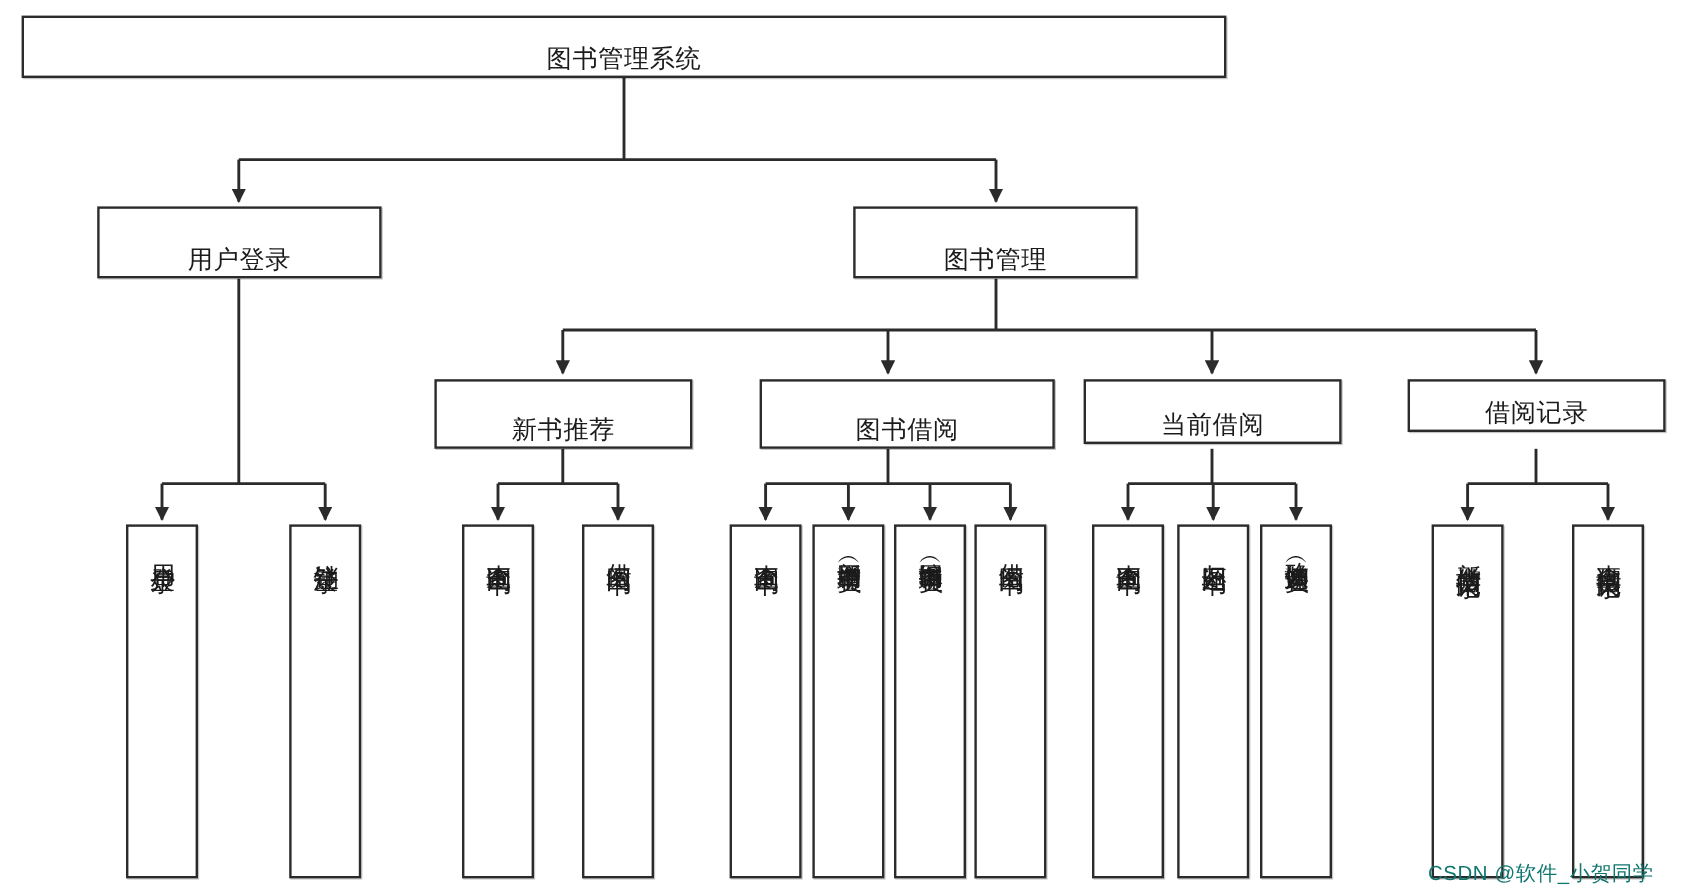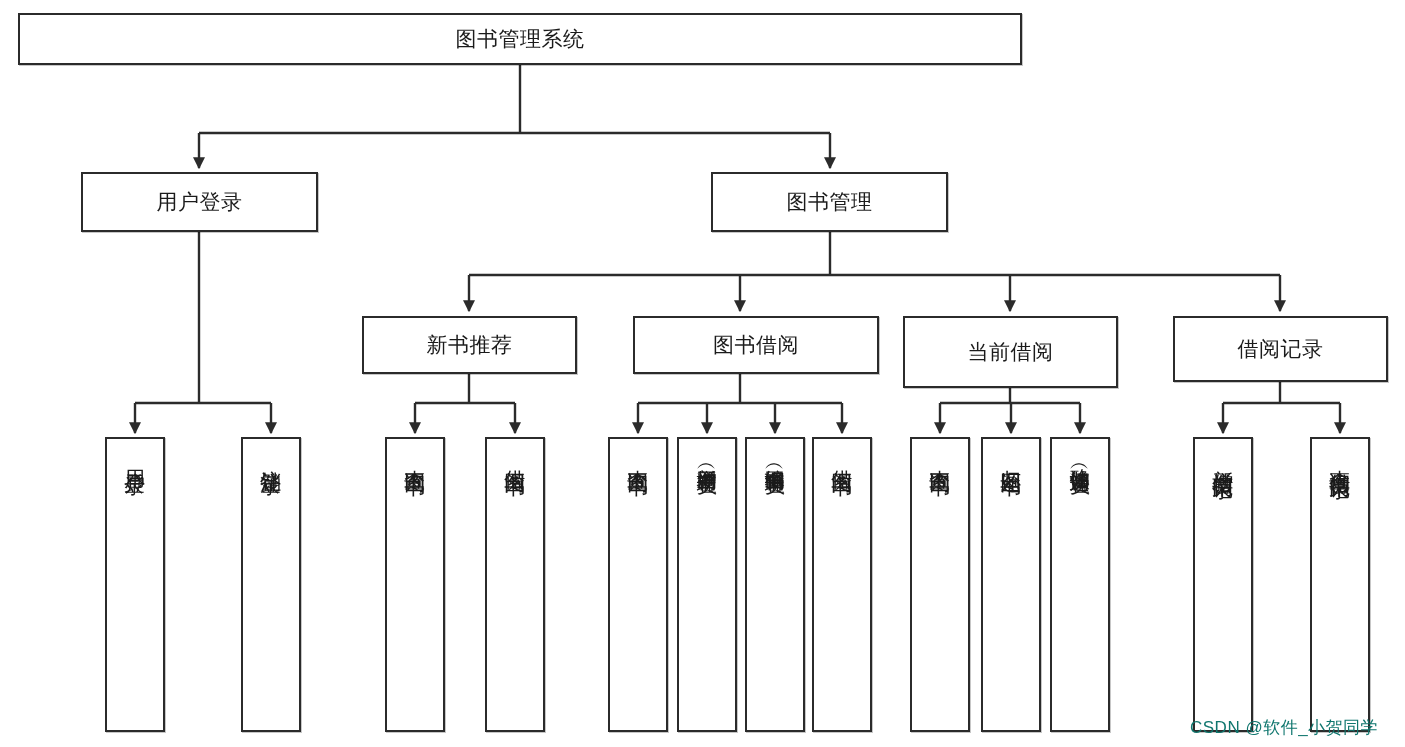--- a/index.html
+++ b/index.html
@@ -25,21 +25,21 @@
     width: 1405px;
     height: 747px;
     pointer-events: none;
   }
   .node {
     position: absolute;
     box-sizing: border-box;
     border: 2px solid #2b2b2b;
     background: #ffffff;
     display: flex;
-    align-items: center;
+    align-items: flex-end;
     justify-content: center;
     color: #1b1b1b;
     box-shadow: 1px 1px 0 rgba(0,0,0,0.22);
   }
   .node-label {
     display: block;
     text-align: center;
     line-height: 1.18;
     white-space: nowrap;
   }
@@ -141,24 +141,24 @@
   <div class="node horizontal" style="left:362px; top:316px; width:215px; height:58px;">
     <span class="node-label">新书推荐</span>
   </div>
 
   <div class="node horizontal" style="left:711px; top:172px; width:237px; height:60px;">
     <span class="node-label">图书管理</span>
   </div>
   <div class="node horizontal" style="left:633px; top:316px; width:246px; height:58px;">
     <span class="node-label">图书借阅</span>
   </div>
-  <div class="node horizontal" style="left:903px; top:316px; width:215px; height:72px;">
+  <div class="node horizontal" style="left:903px; top:316px; width:215px; height:54px;">
     <span class="node-label">当前借阅</span>
   </div>
-  <div class="node horizontal" style="left:1173px; top:316px; width:215px; height:66px;">
+  <div class="node horizontal" style="left:1173px; top:316px; width:215px; height:44px;">
     <span class="node-label">借阅记录</span>
   </div>
 
   <div class="node vertical" style="left:105px; top:437px; width:60px; height:295px;">
     <span class="node-label">用户登录</span>
   </div>
   <div class="node vertical" style="left:241px; top:437px; width:60px; height:295px;">
     <span class="node-label">注销登录</span>
   </div>
 

